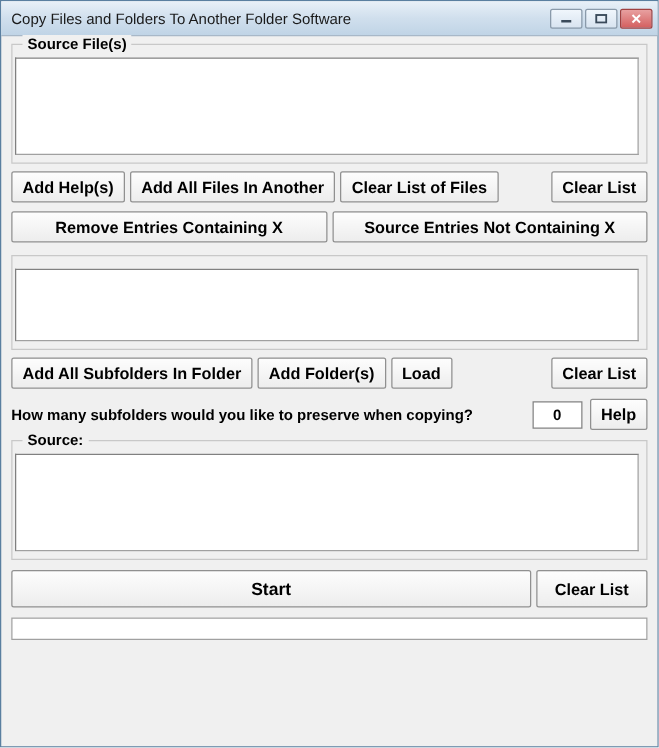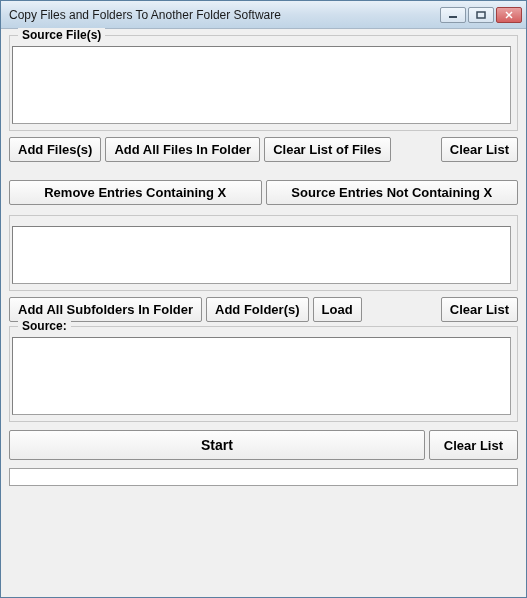--- a/index.html
+++ b/index.html
@@ -84,21 +84,21 @@
       border-left-color: #808080;
     }
     .listbox.source { height: 78px; }
     .listbox.dest { height: 58px; }
     .listbox.summary { height: 78px; }
     .btn-row {
       display: flex;
       gap: 4px;
       margin-top: 2px;
     }
-    .btn-row.second { margin-top: 14px; }
+    .btn-row.second { margin-top: 3px; }
     .btn {
       background: linear-gradient(to bottom, #fdfdfd, #ededed);
       border: 1px solid #909090;
       border-radius: 2px;
       padding: 4px 8px;
       font-size: 13px;
       font-weight: bold;
       font-family: inherit;
       cursor: pointer;
       white-space: nowrap;
@@ -174,41 +174,47 @@
   </div>
 
   <div class="content">
 
     <div class="groupbox">
       <div class="groupbox-label">Source File(s)</div>
       <div class="listbox source"></div>
     </div>
 
     <div class="btn-row">
-      <button class="btn">Add Files(s)</button>
-      <button class="btn">Add All Files In Folder</button>
+      <button class="btn">Add Help(s)</button>
+      <button class="btn">Add All Files In Another</button>
       <button class="btn">Clear List of Files</button>
       <button class="btn" style="margin-left:auto">Clear List</button>
     </div>
     <div class="btn-row second">
       <button class="btn flex1">Remove Entries Containing X</button>
       <button class="btn flex1">Source Entries Not Containing X</button>
     </div>
 
     <div class="groupbox" style="margin-top:6px">
       <div class="listbox dest"></div>
     </div>
 
     <div class="btn-row">
       <button class="btn">Add All Subfolders In Folder</button>
       <button class="btn">Add Folder(s)</button>
       <button class="btn">Load</button>
       <button class="btn" style="margin-left:auto">Clear List</button>
     </div>
 
+    <div class="prompt-row">
+      <span class="prompt-label">How many subfolders would you like to preserve when copying?</span>
+      <div class="spacer"></div>
+      <input class="num-input" value="0" style="">
+      <button class="btn">Help</button>
+    </div>
 
     <div class="groupbox">
       <div class="groupbox-label">Source:</div>
       <div class="listbox summary"></div>
     </div>
 
     <div class="start-row">
       <button class="start-btn">Start</button>
       <button class="btn" style="padding:6px 14px">Clear List</button>
     </div>

